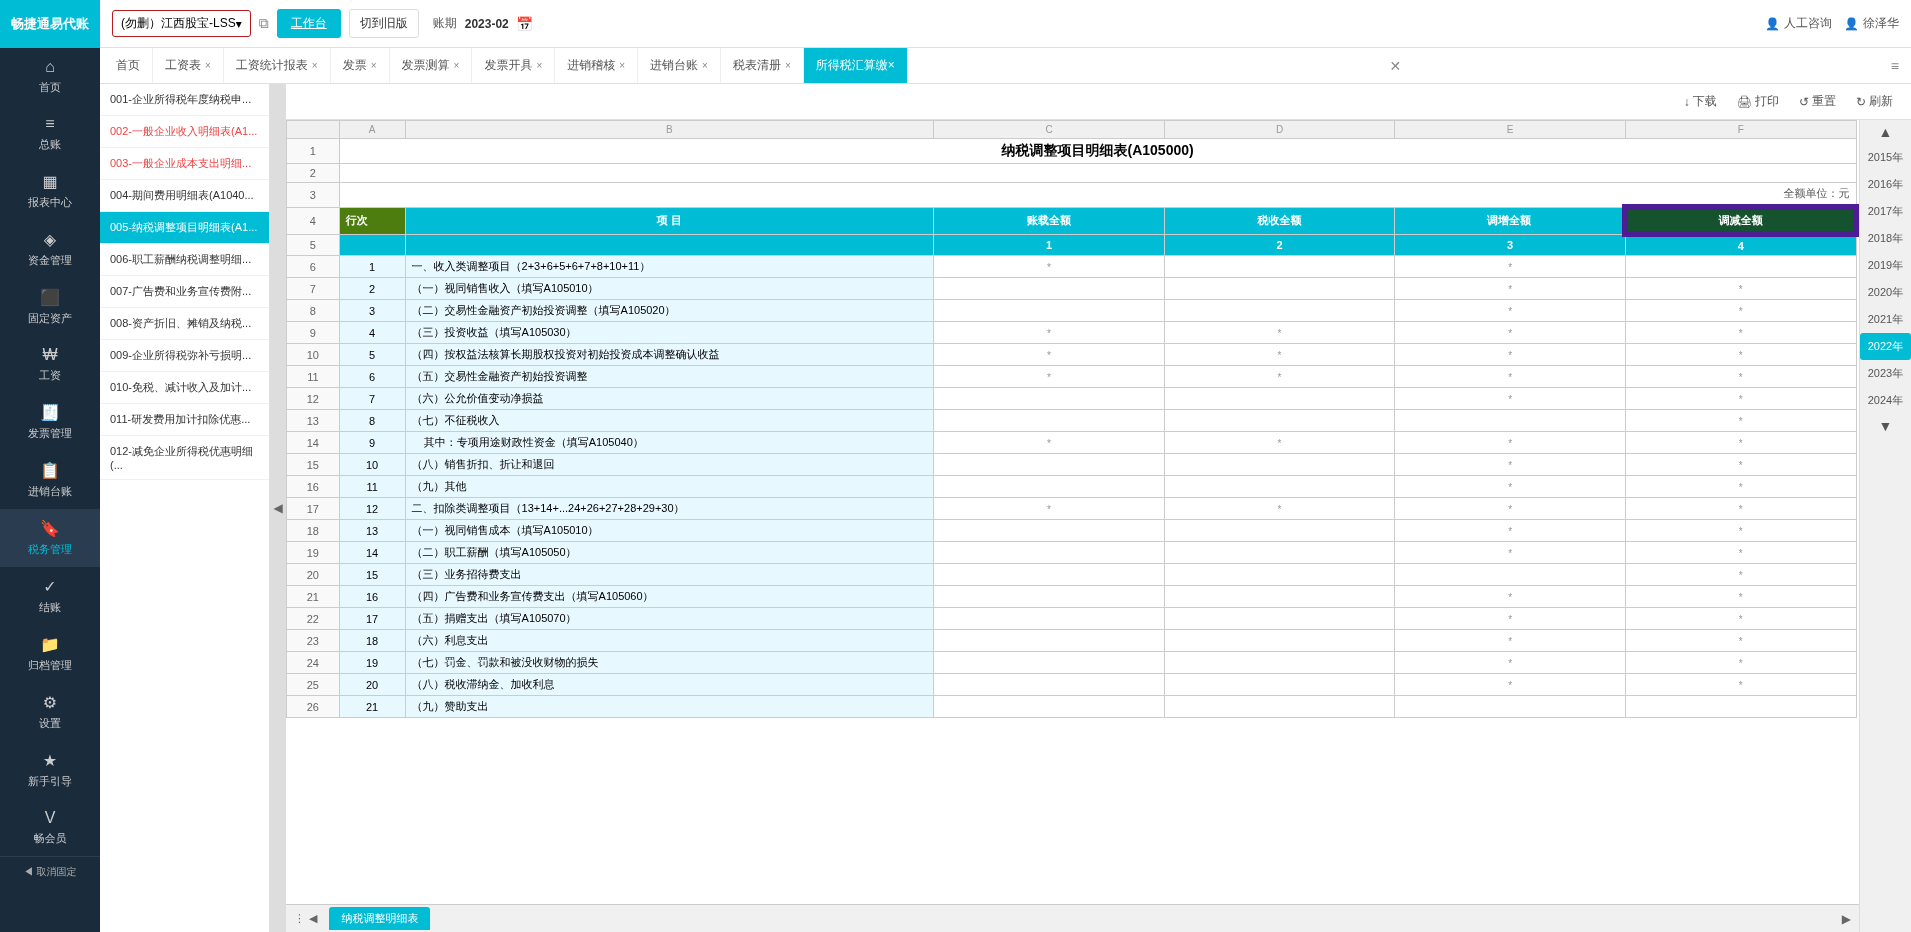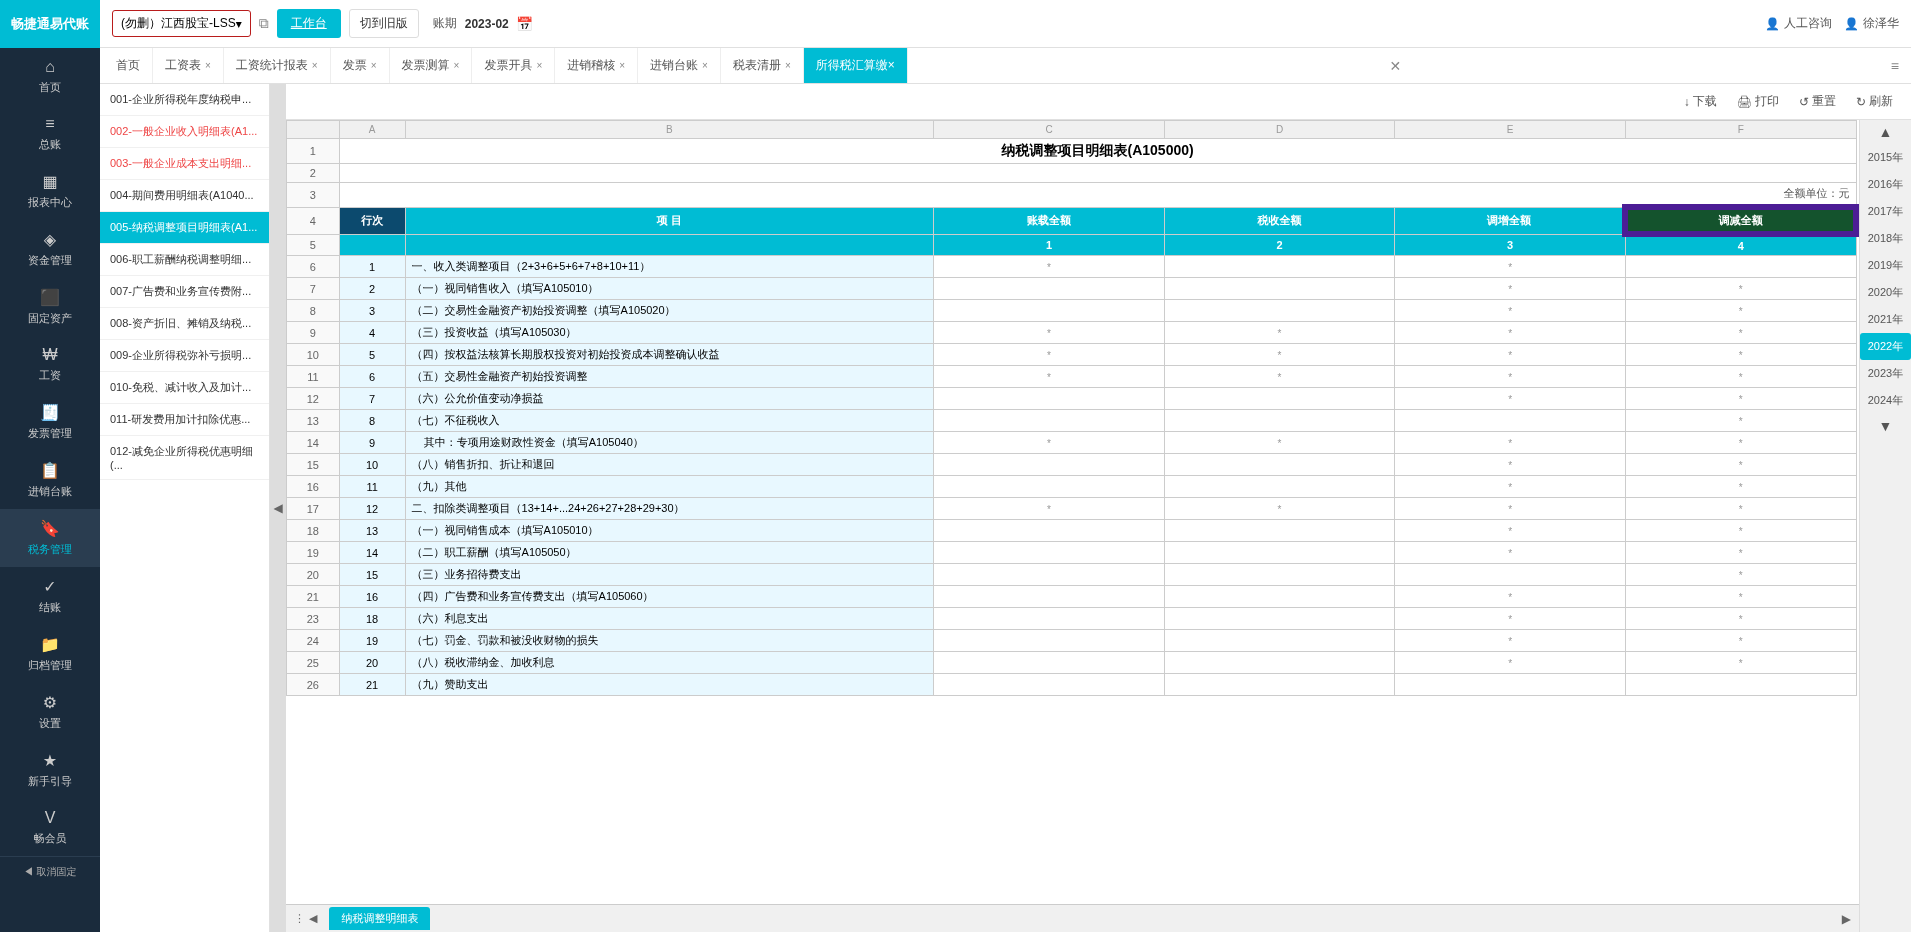--- a/index.html
+++ b/index.html
@@ -282,21 +282,21 @@
                   <td colspan="6" style="border:1px solid #ccc;background:#fff;"></td>
                 </tr>
 
                 <tr>
                   <td class="row-num">3</td>
                   <td colspan="6" style="text-align:right;border:1px solid #ccc;background:#fff;font-size:11px;color:#555;">全额单位：元</td>
                 </tr>
 
                 <tr>
                   <td class="row-num">4</td>
-                  <th style="background:#0c4a6e;color:#fff;border:1px solid #ccc;text-align:center;">行次</th>
+                  <th style="background:#4d7c0f;color:#fff;border:1px solid #ccc;text-align:left;">行次</th>
                   <th style="background:#00bcd4;color:#fff;border:1px solid #ccc;text-align:center;">项  目</th>
                   <th style="background:#00bcd4;color:#fff;border:1px solid #ccc;text-align:center;">账载全额</th>
                   <th style="background:#00bcd4;color:#fff;border:1px solid #ccc;text-align:center;">税收全额</th>
                   <th style="background:#00bcd4;color:#fff;border:1px solid #ccc;text-align:center;">调增全额</th>
                   <th style="background:#14532d;color:#fff;border:6px solid #4c1d95;text-align:center;">调减全额</th>
                 </tr>
 
                 <tr>
                   <td class="row-num">5</td>
                   <th style="background:#00bcd4;color:#fff;border:1px solid #ccc;text-align:center;"></th>
@@ -439,20 +439,29 @@
                   <td class="col-project">（三）业务招待费支出</td>
                   <td class="col-data"></td>
                   <td class="col-data"></td>
                   <td class="col-data"></td>
                   <td class="col-data"><span class="asterisk">*</span></td>
                 </tr>
                 <tr>
                   <td class="row-num">21</td>
                   <td class="col-hangci">16</td>
                   <td class="col-project">（四）广告费和业务宣传费支出（填写A105060）</td>
+                  <td class="col-data"></td>
+                  <td class="col-data"></td>
+                  <td class="col-data"><span class="asterisk">*</span></td>
+                  <td class="col-data"><span class="asterisk">*</span></td>
+                </tr>
+                <tr>
+                  <td class="row-num">22</td>
+                  <td class="col-hangci">17</td>
+                  <td class="col-project">（五）捐赠支出（填写A105070）</td>
                   <td class="col-data"></td>
                   <td class="col-data"></td>
                   <td class="col-data"><span class="asterisk">*</span></td>
                   <td class="col-data"><span class="asterisk">*</span></td>
                 </tr>
                 <tr>
                   <td class="row-num">23</td>
                   <td class="col-hangci">18</td>
                   <td class="col-project">（六）利息支出</td>
                   <td class="col-data"></td>

